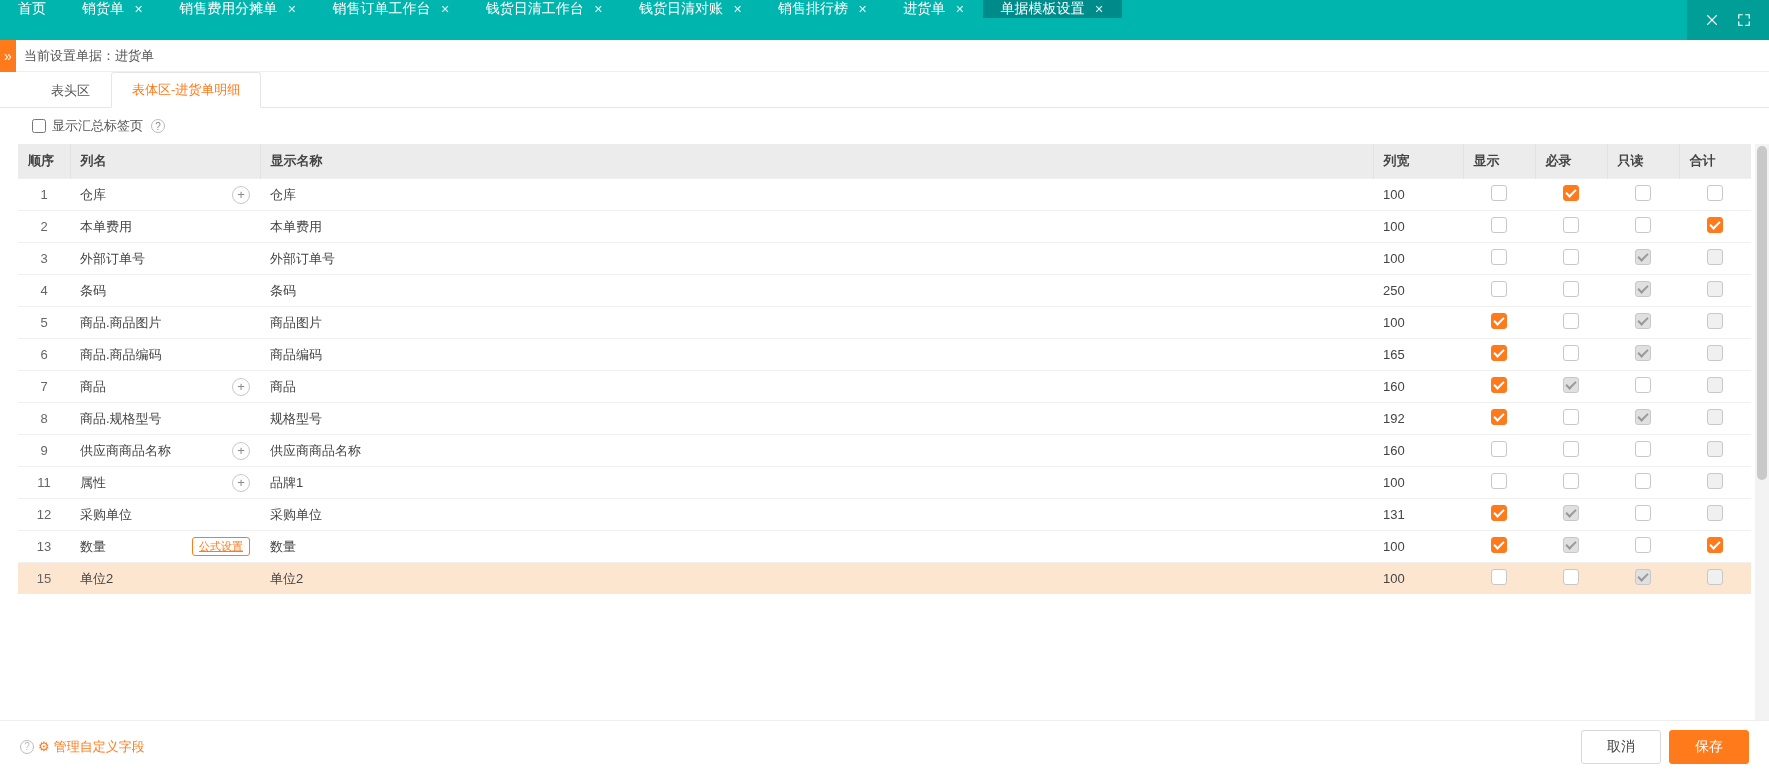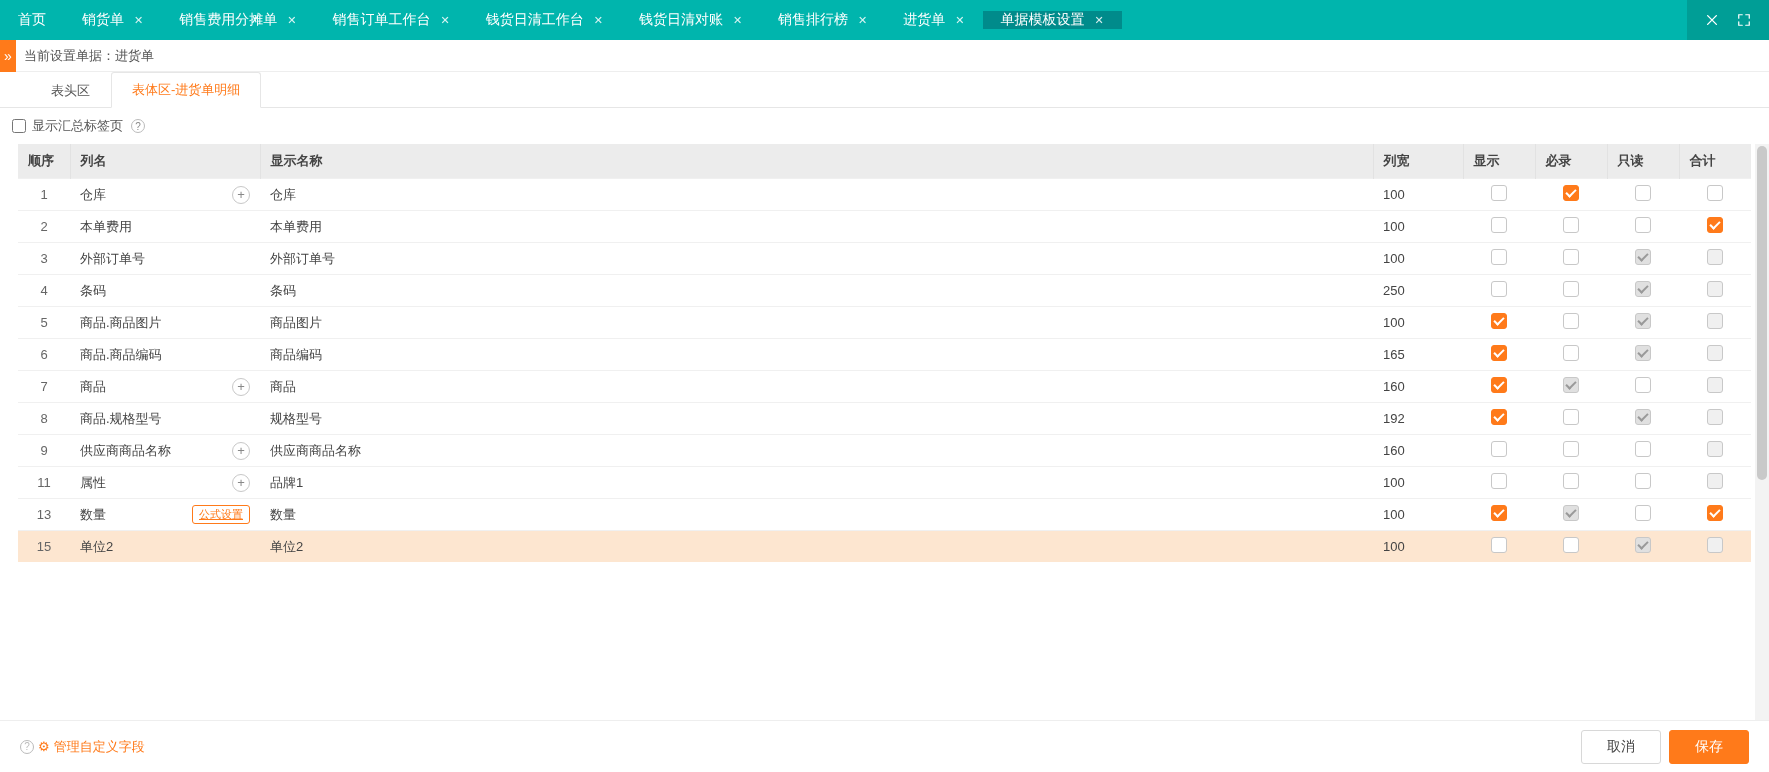--- a/index.html
+++ b/index.html
@@ -5,21 +5,21 @@
   * { box-sizing: border-box; margin: 0; padding: 0; }
   html, body { height: 100%; font-family: "Microsoft YaHei", "PingFang SC", "Helvetica Neue", Arial, sans-serif; font-size: 13px; color: #333; background: #fff; }
   body { display: flex; flex-direction: column; }
 
   
   .topbar {
     display: flex; align-items: stretch; height: 40px;
     background: #00b5ad; color: #fff; flex: 0 0 auto;
     position: relative;
   }
-  .topbar-tabs { display: flex; align-items: center; flex: 1 1 auto; overflow: hidden; }
+  .topbar-tabs { display: flex; align-items: flex-start; flex: 1 1 auto; overflow: hidden; }
   .topbar-tab {
     display: flex; align-items: center; padding: 0 18px; gap: 8px;
     cursor: pointer; white-space: nowrap; font-size: 14px;
     position: relative;
   }
   .topbar-tab.active { background: #008b8b; }
   .topbar-tab .close { font-size: 11px; opacity: .85; padding-left: 2px; }
   .topbar-right {
     display: flex; align-items: center; gap: 18px; padding: 0 18px;
     background: #009e96;
@@ -49,21 +49,21 @@
     border: 1px solid transparent; border-bottom: none;
     position: relative; top: 1px;
   }
   .subtab.active {
     color: #ff7a1a; border-color: #e6e6e6; border-bottom: 1px solid #fff;
     background: #fff; border-radius: 3px 3px 0 0;
   }
 
   
   .toolbarrow {
-    display: flex; align-items: center; height: 36px; padding: 0 12px; gap: 8px;
+    display: flex; align-items: center; height: 36px; padding: 0 32px; gap: 8px;
   }
   .chk-inline { display: flex; align-items: center; gap: 6px; color: #555; }
   .chk-inline input { width: 14px; height: 14px; accent-color: #ff7a1a; }
   .help-icon {
     display: inline-flex; width: 14px; height: 14px; border: 1px solid #bbb;
     border-radius: 50%; align-items: center; justify-content: center;
     font-size: 10px; color: #888;
   }
 
   
@@ -387,20 +387,34 @@
             </div>
           </td>
           <td class="col-disp">品牌1</td>
           <td class="col-w">100</td>
           <td class="col-ck"><input type="checkbox" class="ckbox" style=""></td>
           <td class="col-ck"><input type="checkbox" class="ckbox" style=""></td>
           <td class="col-ck"><input type="checkbox" class="ckbox" style=""></td>
           <td class="col-ck"><input type="checkbox" class="ckbox" disabled="" style=""></td>
         </tr>
         <tr>
+          <td class="col-seq">12</td>
+          <td class="col-name">
+            <div class="name-cell-inner">
+              <span>采购单位</span>
+            </div>
+          </td>
+          <td class="col-disp">采购单位</td>
+          <td class="col-w">131</td>
+          <td class="col-ck"><input type="checkbox" class="ckbox" checked="" style=""></td>
+          <td class="col-ck"><input type="checkbox" class="ckbox" disabled="" checked="" style=""></td>
+          <td class="col-ck"><input type="checkbox" class="ckbox" style=""></td>
+          <td class="col-ck"><input type="checkbox" class="ckbox" disabled="" style=""></td>
+        </tr>
+        <tr>
           <td class="col-seq">13</td>
           <td class="col-name">
             <div class="name-cell-inner">
               <span>数量</span> 
               <span style="flex: 1 1 0%;"></span>
               <span class="tag-orange">公式设置</span>
             </div>
           </td>
           <td class="col-disp">数量</td>
           <td class="col-w">100</td>

